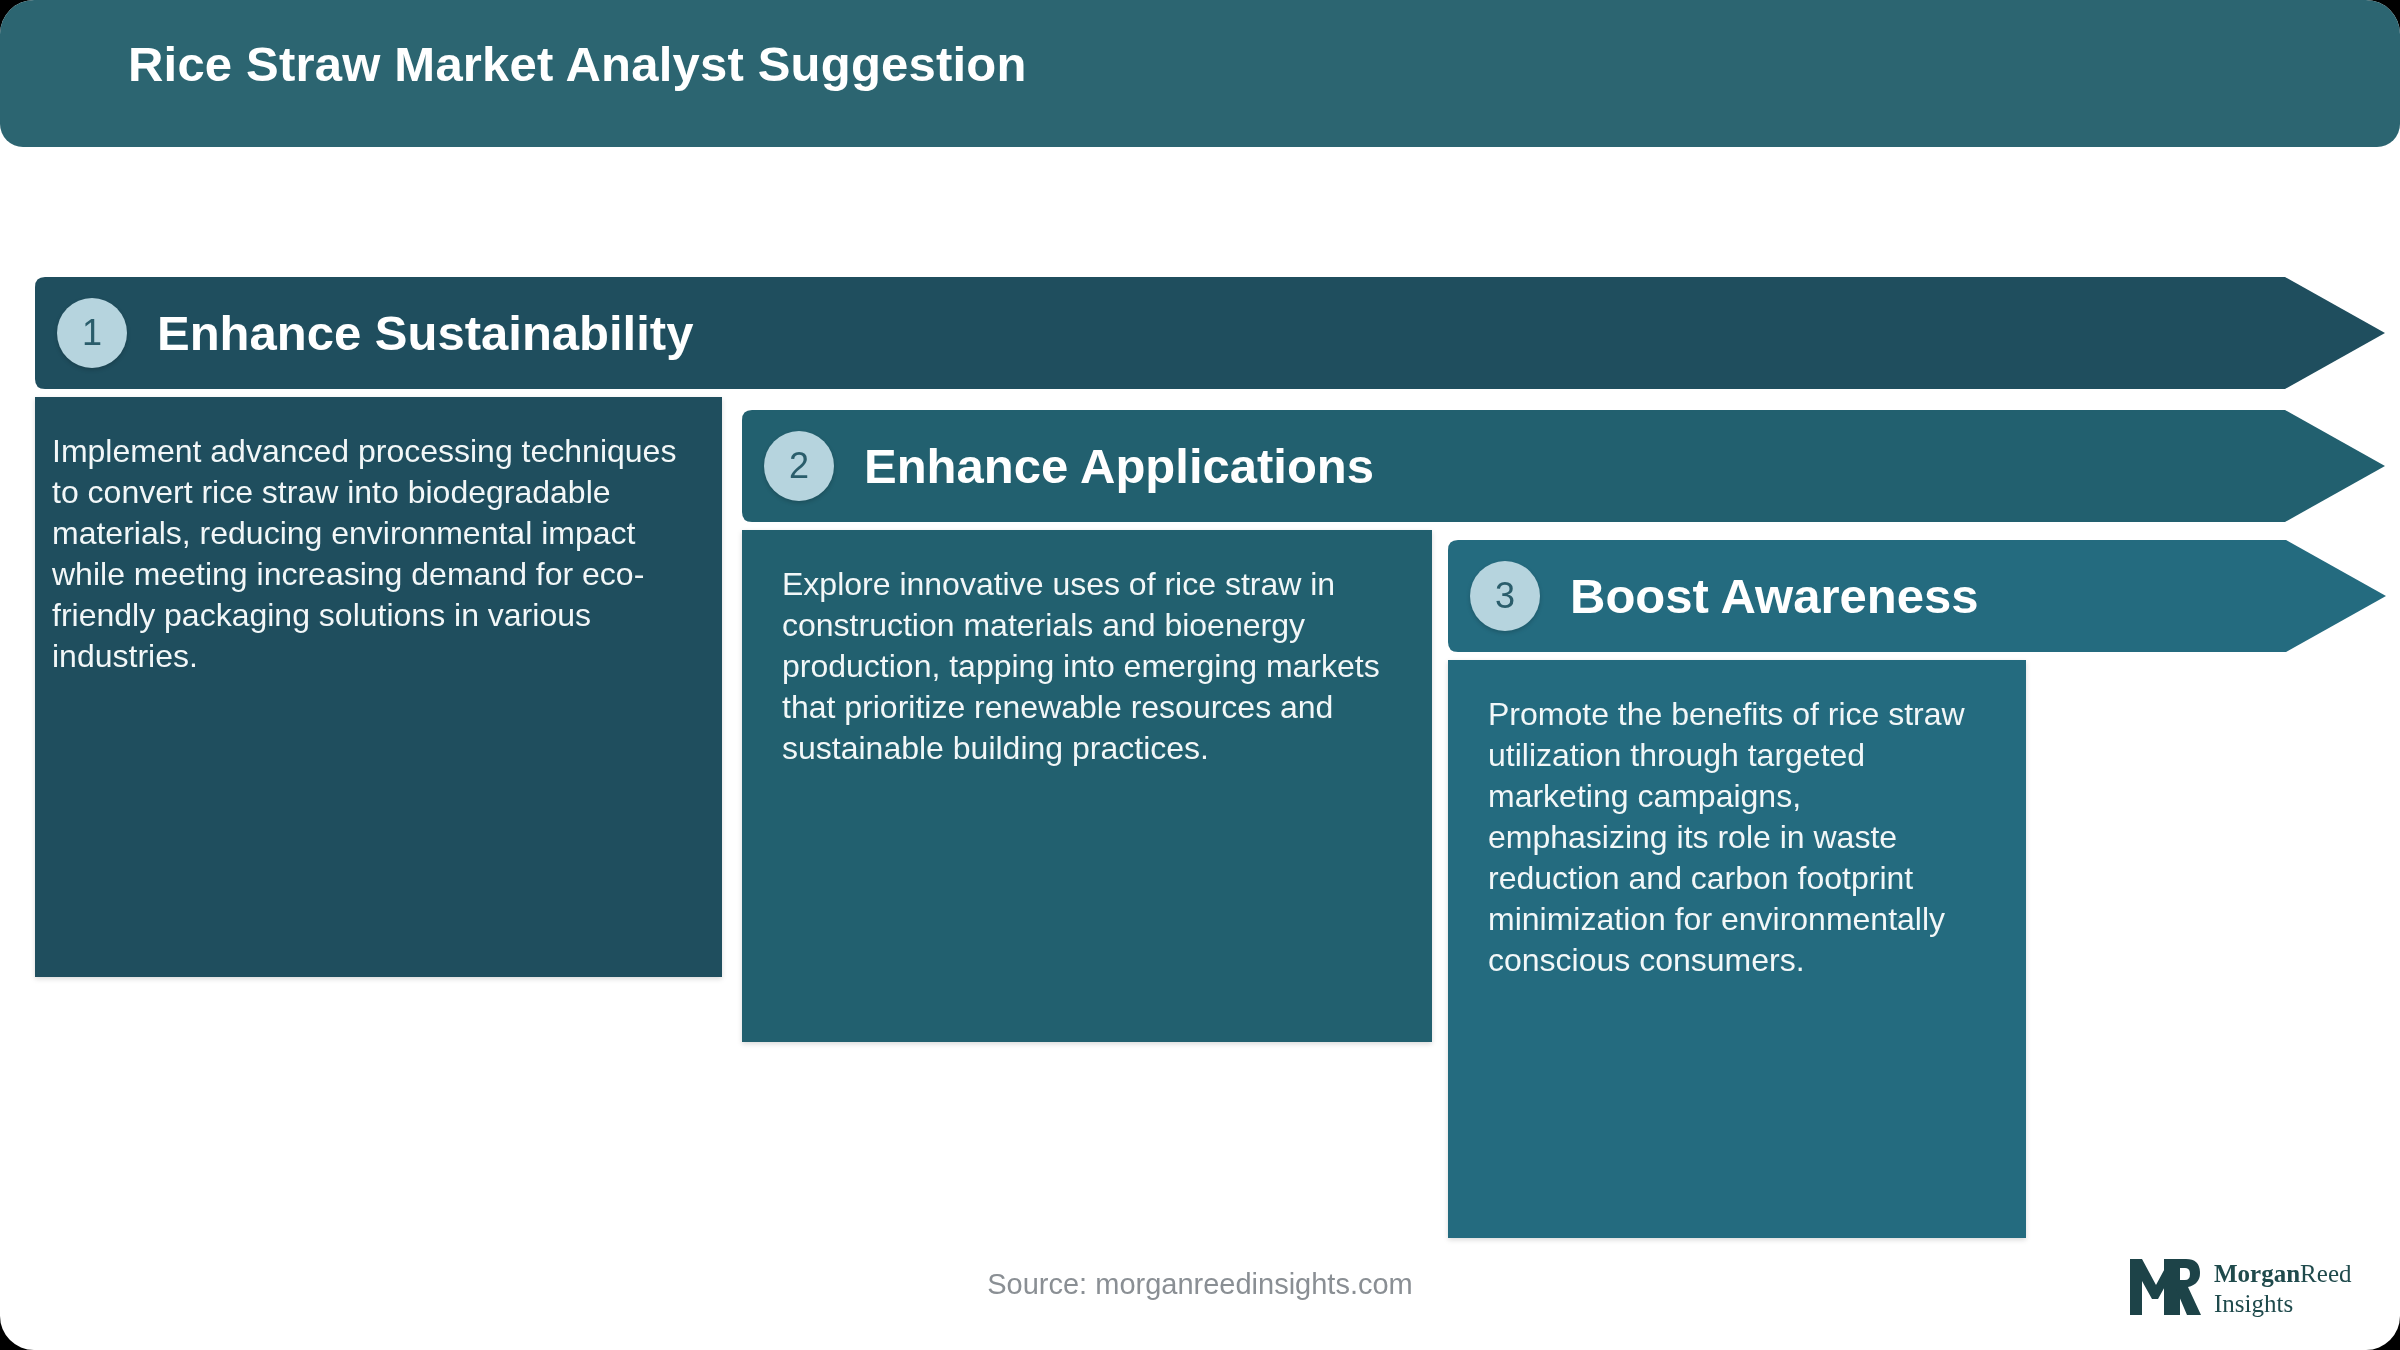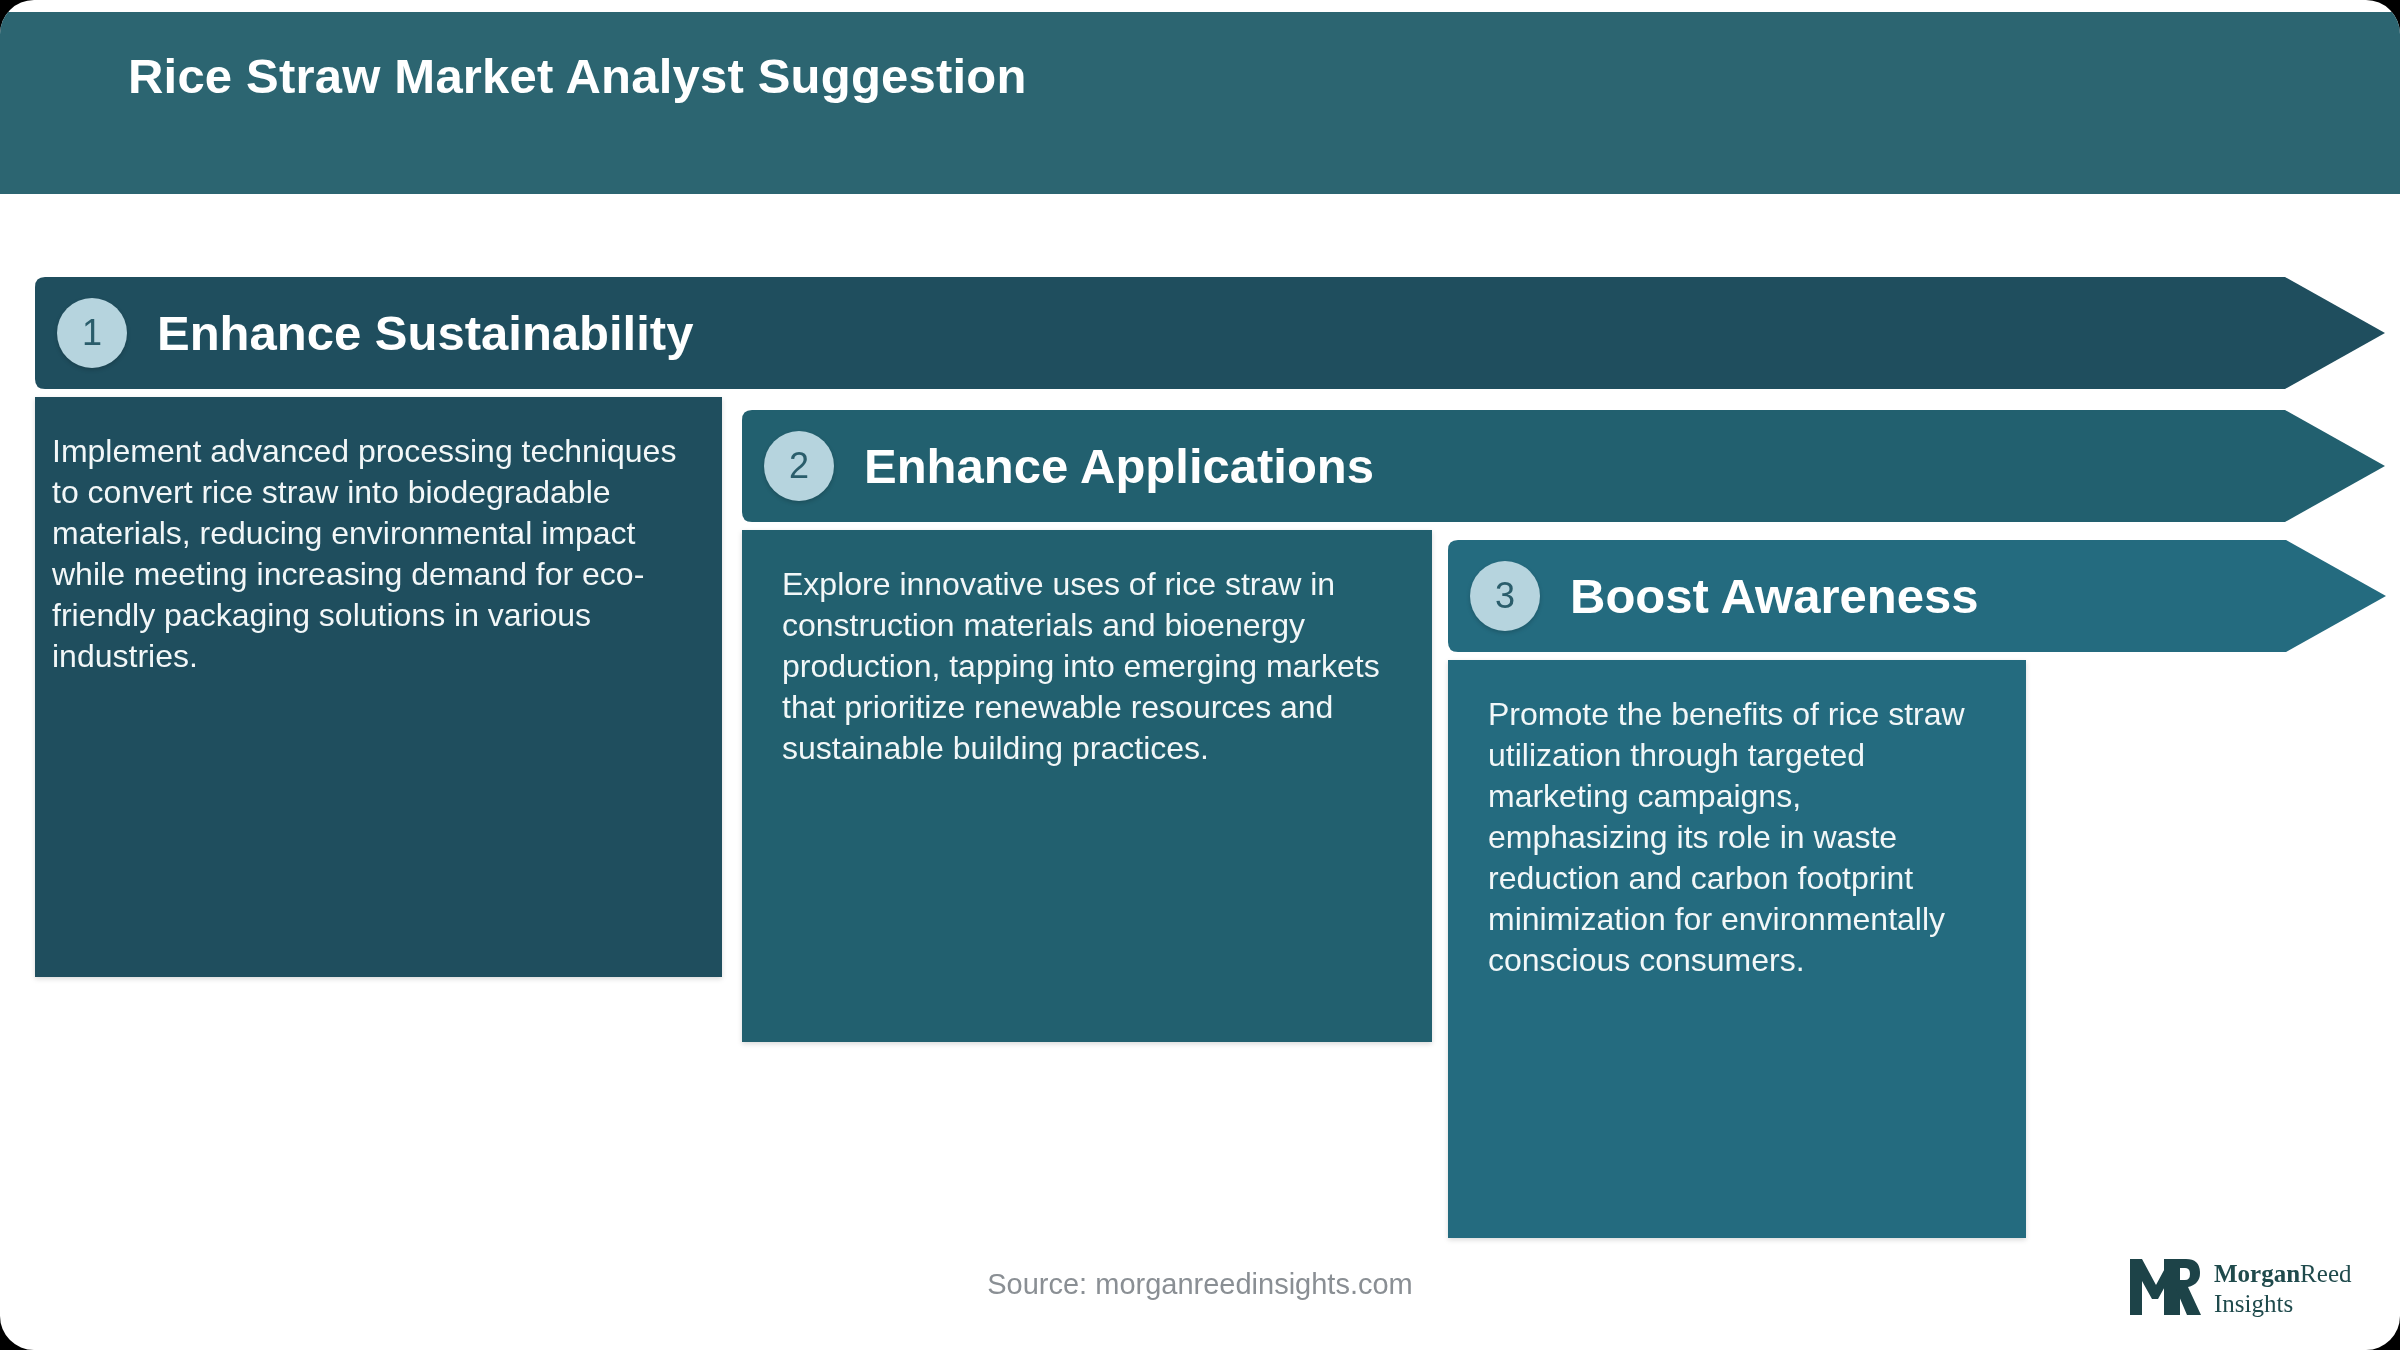--- a/index.html
+++ b/index.html
@@ -11,22 +11,23 @@
   }
   #page{
     position:absolute;inset:0;
     background:#ffffff;
     border-radius:34px;
     overflow:hidden;
   }
 
   
   #titlebar{
-    position:absolute;left:0;top:12px;width:2400px;height:182px;
+    position:absolute;left:0;top:0;width:2400px;height:147px;
     background:#2c6571;
+    border-radius:23px;
   }
   #titlebar .title{
     position:absolute;left:128px;top:36px;
     font-size:49px;font-weight:bold;color:#ffffff;
     letter-spacing:.2px;white-space:nowrap;
   }
 
   
   .arrow-head{
     position:absolute;

